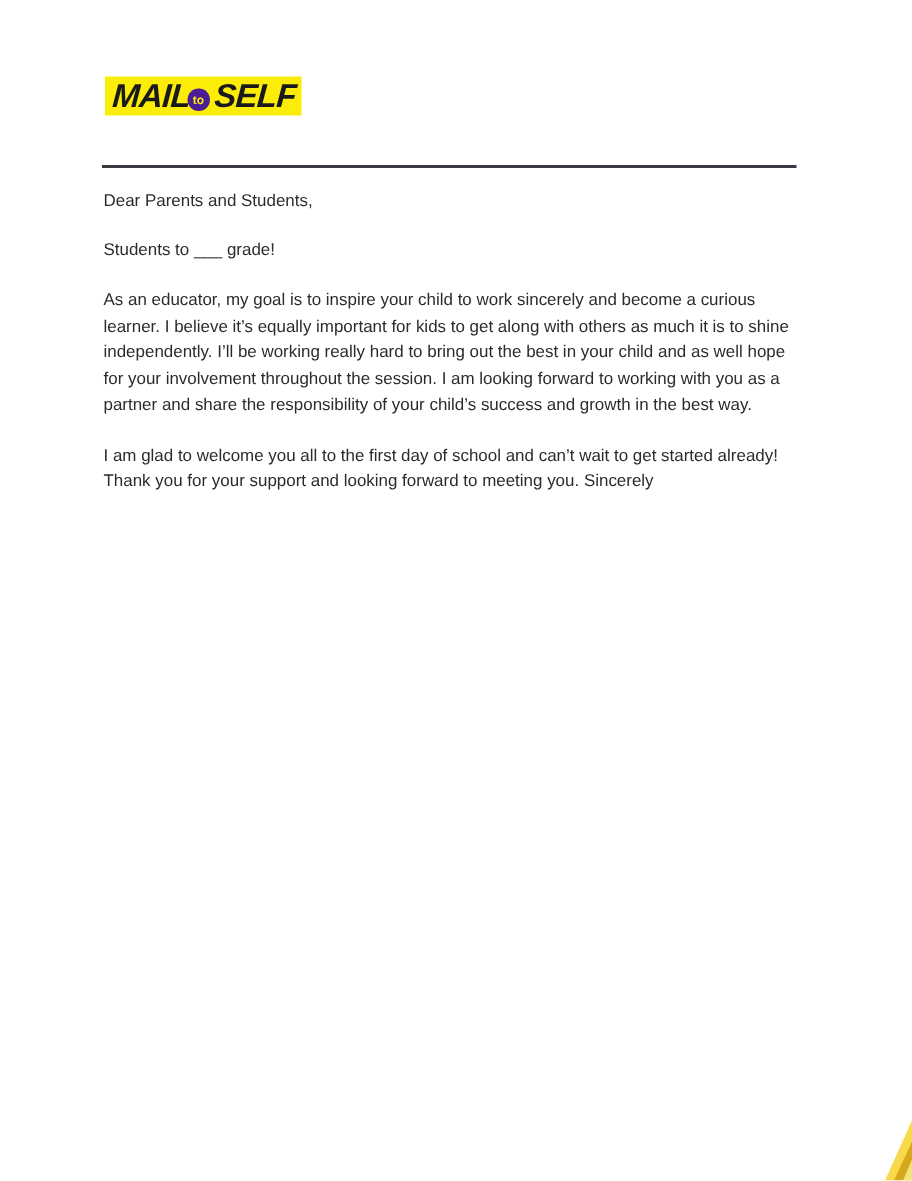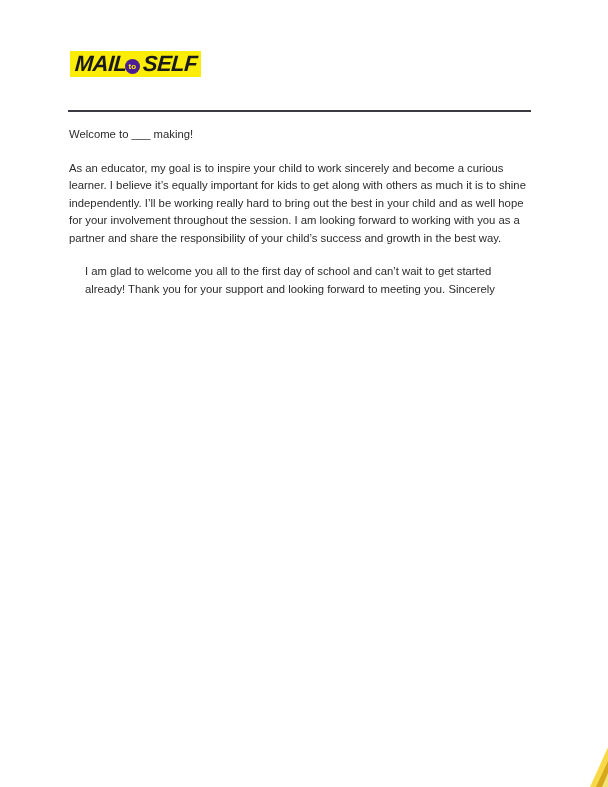--- a/index.html
+++ b/index.html
@@ -83,21 +83,21 @@
   .letter p {
     margin: 0 0 16px 0;
     font-family: "Liberation Sans", sans-serif;
     font-size: 11.3px;
     line-height: 17.5px;
     color: #2b2b2b;
     text-align: left;
   }
   .letter p.salutation { margin-bottom: 15px; }
   .letter p.greeting   { margin-bottom: 16px; }
-  .letter p:last-child { margin-bottom: 0; margin-left: 16px; }
+  .letter p:last-child { margin-bottom: 0; }
 
   
   .corner-flourish {
     position: absolute;
     right: 0;
     bottom: 0;
     width: 40px;
     height: 48px;
     pointer-events: none;
   }
@@ -109,21 +109,22 @@
 
   <div class="logo-wrap">
     <span class="logo-text">MAIL</span>
     <span class="logo-badge">to</span>
     <span class="logo-text">SELF</span>
   </div>
 
   <div class="divider"></div>
 
   <div class="letter">
-    <p class="greeting">Welcome to ___ making!</p>
+    <p class="salutation">Dear Parents and Students,</p>
+    <p class="greeting">Students to ___ grade!</p>
     <p>As an educator, my goal is to inspire your child to work sincerely and become a curious learner. I believe it’s equally important for kids to get along with others as much it is to shine independently. I’ll be working really hard to bring out the best in your child and as well hope for your involvement throughout the session. I am looking forward to working with you as a partner and share the responsibility of your child’s success and growth in the best way.</p>
     <p>I am glad to welcome you all to the first day of school and can’t wait to get started already! Thank you for your support and looking forward to meeting you. Sincerely</p>
   </div>
 
   <svg class="corner-flourish" viewBox="0 0 40 48" preserveAspectRatio="none" aria-hidden="true">
     <polygon points="22,48 40,8 40,48" fill="#f7d94a"></polygon>
     <polygon points="28,48 40,22 40,48" fill="#d8a81c"></polygon>
     <polygon points="34,48 40,34 40,48" fill="#f2e27a"></polygon>
   </svg>
 

